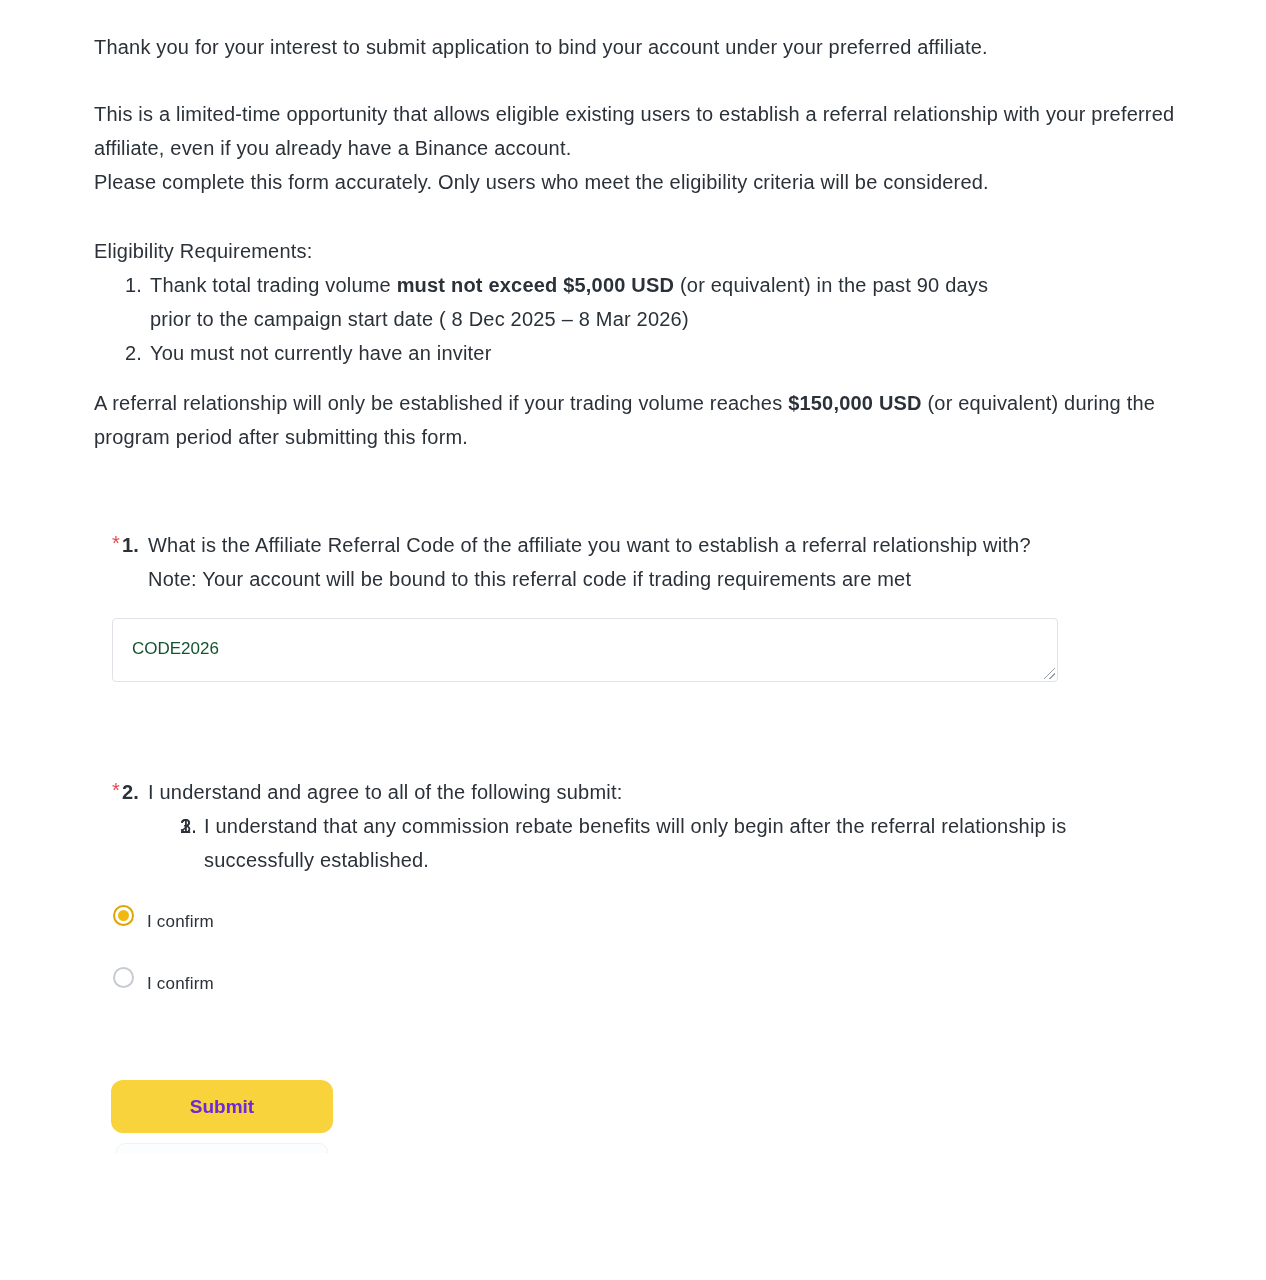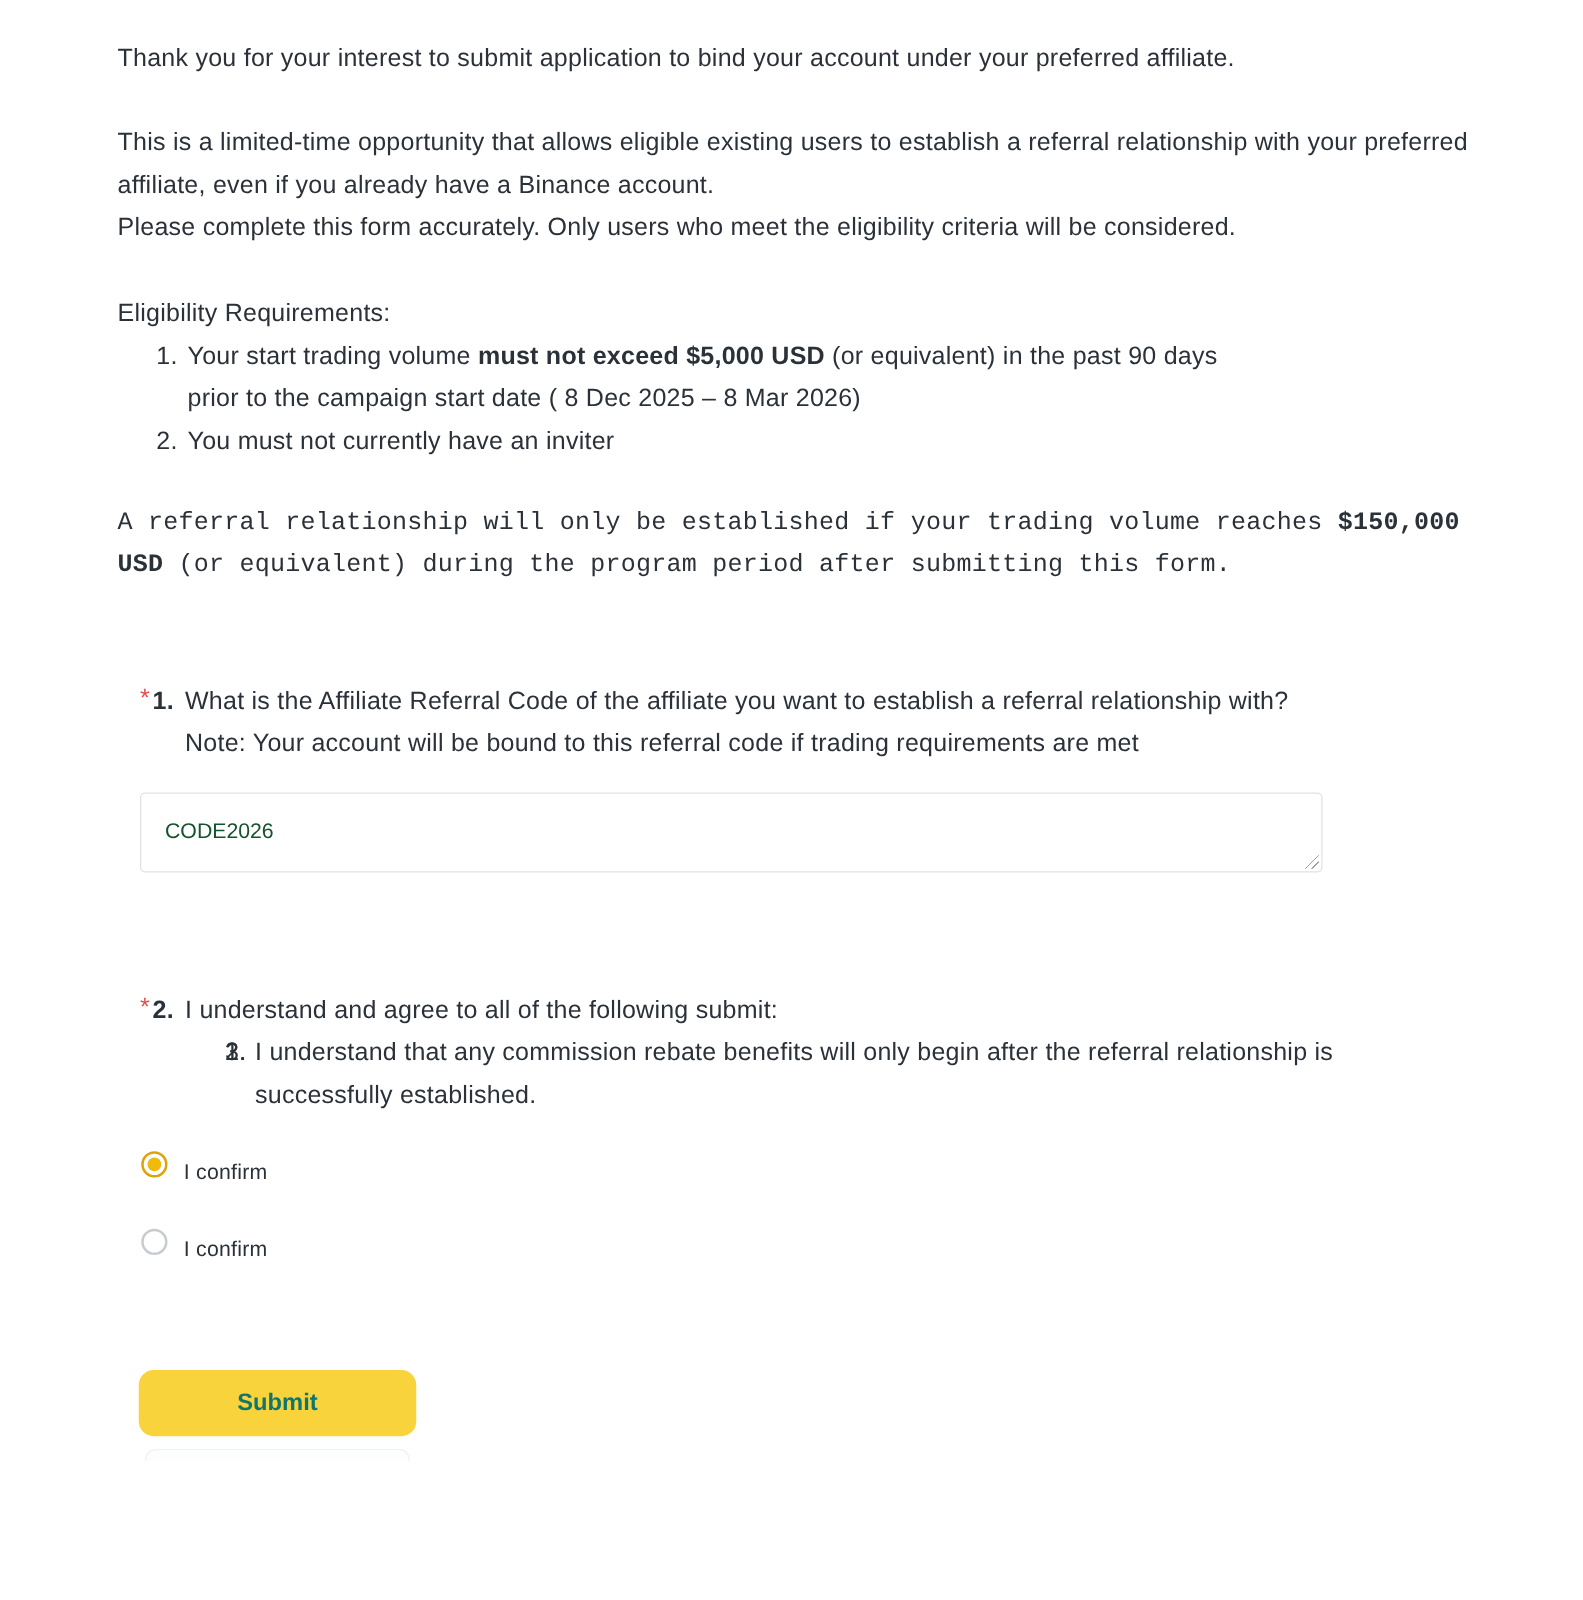--- a/index.html
+++ b/index.html
@@ -21,21 +21,21 @@
   .para { margin: 0 0 33px 0; }
   .para.p2 { margin-bottom: 35px; }
   b, .bold { font-weight: bold; }
 
   
   .dlist { margin: 0; }
   .dli { position: relative; padding-left: 56px; }
   .dli .num { position: absolute; left: 31px; top: 0; }
   .dli .li-text { display: inline-block; max-width: 845px; vertical-align: top; }
 
-  .ref-note { margin: 32px 0 0 0; font-family: Liberation Mono, monospace; }
+  .ref-note { margin: 16px 0 0 0; }
 
   
   .question-header { position: relative; padding-left: 54px; margin: 0; }
   .q1 { margin-top: 74px; }
   .q2 { margin-top: 93px; }
   .question-header .req { position: absolute; left: 18px; top: -2px; color: #e6494f; }
   .question-header .qnum { position: absolute; left: 28px; top: 0; font-weight: bold; }
   .q-note { display: block; }
 
   
@@ -88,21 +88,21 @@
 
   
   .submit {
     display: block;
     margin: 79px 0 0 17px;
     width: 222px; height: 53px;
     background: #f8d33c;
     border: none; border-radius: 12px;
     font-family: "Liberation Sans", "DejaVu Sans", sans-serif;
     font-size: 19px; font-weight: bold;
-    color: #0f766e;
+    color: #6d28d9;
     cursor: pointer;
   }
   
   .cutoff {
     margin: 10px 0 0 22px;
     width: 212px; height: 10px;
     border: 1px solid #eef2f6;
     border-bottom: none;
     border-radius: 9px 9px 0 0;
     background: #fbfdfe;
@@ -114,21 +114,21 @@
 <div class="page">
 
   <p class="para">Thank you for your interest to submit application to bind your account under your preferred affiliate.</p>
 
   <p class="para p2"><span>This is a limited-time opportunity that allows eligible existing users to establish a referral relationship with your preferred affiliate, even if you already have a Binance account.</span><br><span>Please complete this form accurately. Only users who meet the eligibility criteria will be considered.</span></p>
 
   <div class="dlist">
     <div>Eligibility Requirements:</div>
     <div class="dli">
       <span class="num">1.</span>
-      <span class="li-text"><span>Your start trading volume </span><b>must not exceed $5,000 USD</b><span> (or equivalent) in the past 90 days prior to the campaign start date ( 8 Dec 2025 – 8 Mar 2026)</span></span>
+      <span class="li-text"><span>Thank total trading volume </span><b>must not exceed $5,000 USD</b><span> (or equivalent) in the past 90 days prior to the campaign start date ( 8 Dec 2025 – 8 Mar 2026)</span></span>
     </div>
     <div class="dli">
       <span class="num">2.</span>
       <span class="li-text">You must not currently have an inviter</span>
     </div>
   </div>
 
   <p class="ref-note"><span>A referral relationship will only be established if your trading volume reaches </span><b>$150,000 USD</b><span> (or equivalent) during the program period after submitting this form.</span></p>
 
   <div class="question-header q1">

